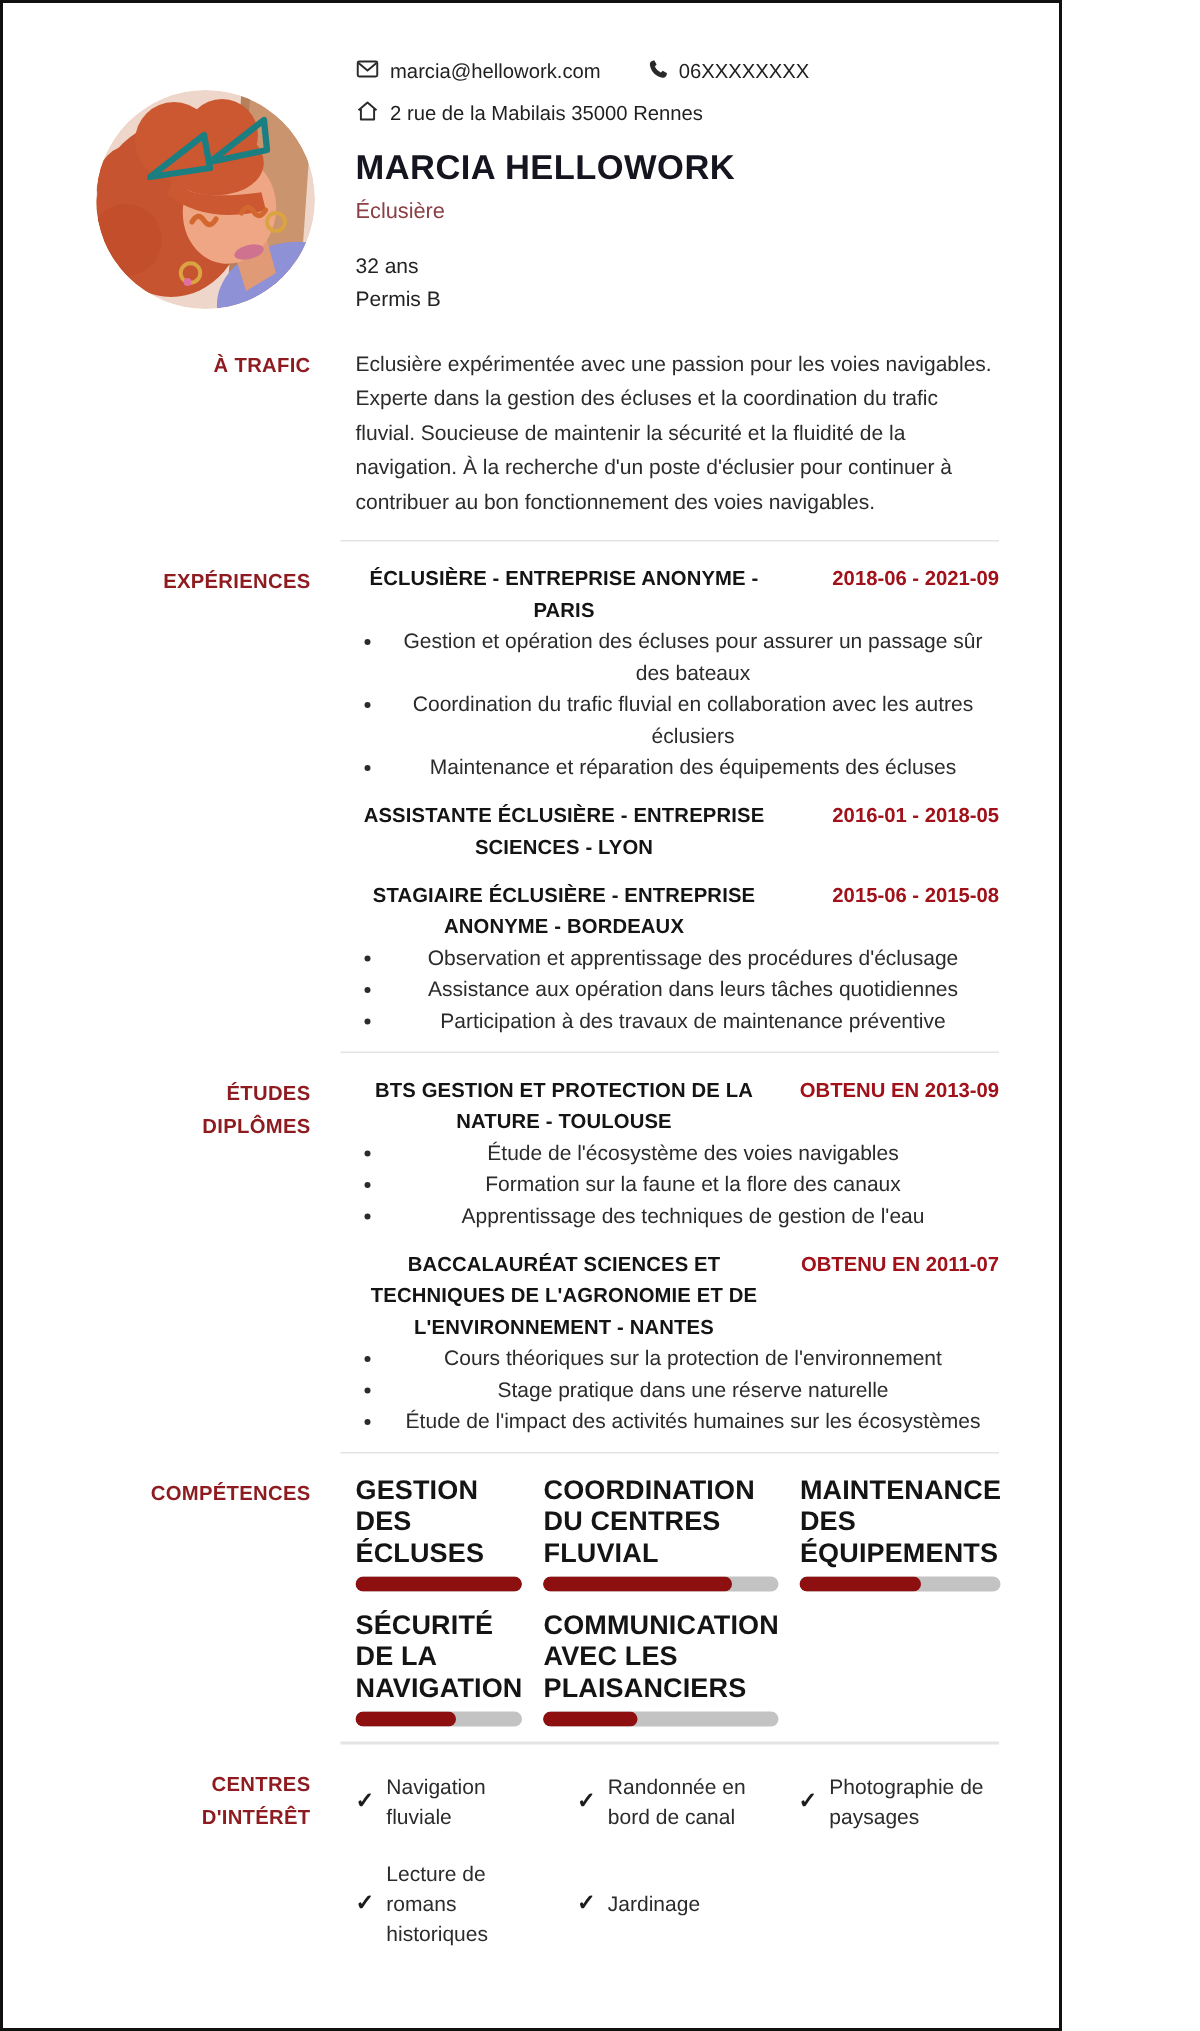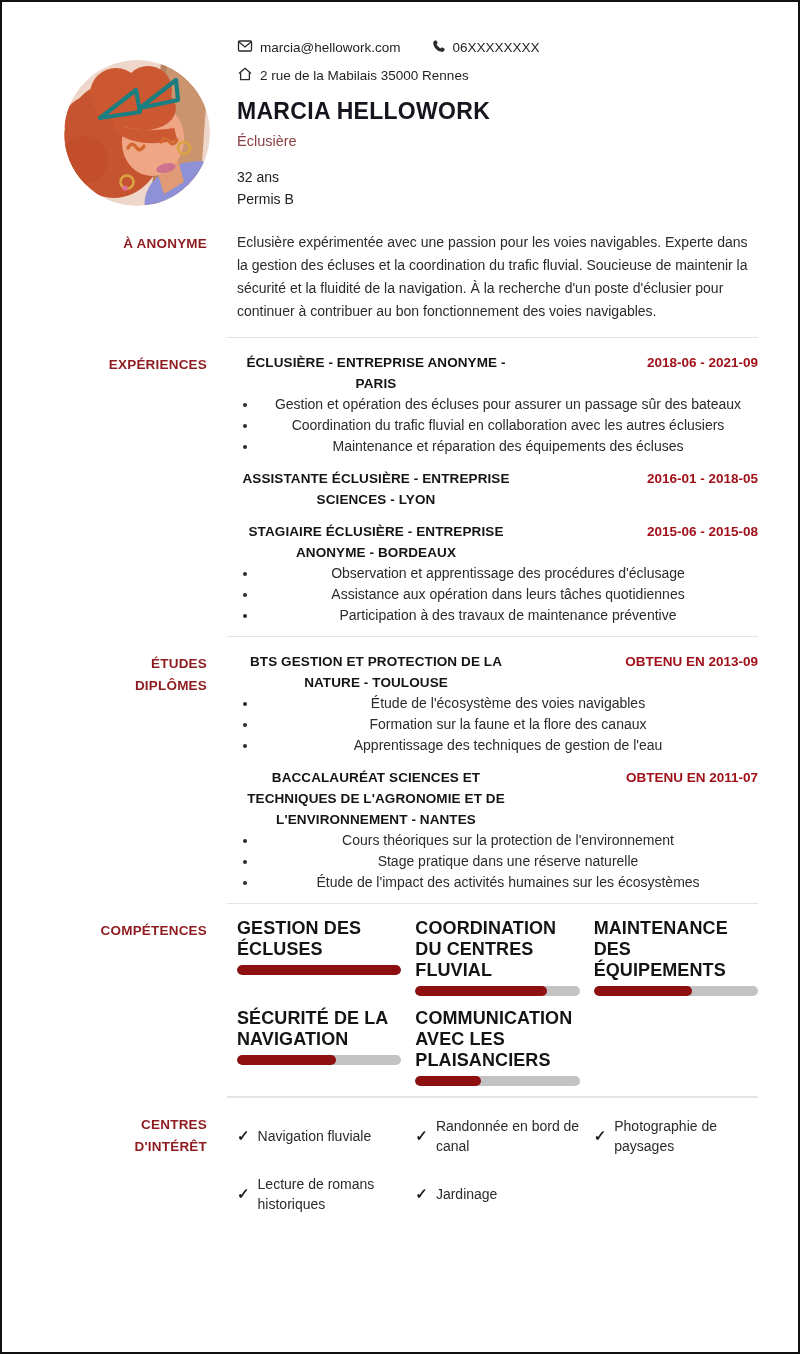--- a/index.html
+++ b/index.html
@@ -1,19 +1,19 @@
 <!DOCTYPE html>
 <html><head>
 <meta charset="utf-8">
 <style>
   * { box-sizing: border-box; margin: 0; padding: 0; }
   body { background:#ffffff; font-family:"Liberation Sans", sans-serif; }
   .page {
     position: relative;
-    width: 800px; height: 1354px;
+    width: 708px; height: 1354px;
     border: 2px solid #111111;
     background: #ffffff;
     overflow: hidden;
     color: #2e2e2e;
   }
   
   .header { position: relative; padding: 36px 40px 0 235px; min-height: 212px; }
   .avatar {
     position: absolute; left: 62px; top: 58px;
     width: 146px; height: 146px; border-radius: 50%; overflow: hidden;
@@ -125,21 +125,21 @@
         </span>
       </div>
       <h1 class="person-name">MARCIA HELLOWORK</h1>
       <div class="person-title">Éclusière</div>
       <div class="person-detail">32 ans</div>
       <div class="person-detail">Permis B</div>
     </div>
   </header>
 
   <section class="section about">
-    <div class="sec-label">À ANONYME</div>
+    <div class="sec-label">À TRAFIC</div>
     <div class="sec-content">
       <p class="about-text">Eclusière expérimentée avec une passion pour les voies navigables. Experte dans la gestion des écluses et la coordination du trafic fluvial. Soucieuse de maintenir la sécurité et la fluidité de la navigation. À la recherche d'un poste d'éclusier pour continuer à contribuer au bon fonctionnement des voies navigables.</p>
     </div>
   </section>
 
   <div class="divider"></div>
 
   <section class="section sec-pad">
     <div class="sec-label">EXPÉRIENCES</div>
     <div class="sec-content">

